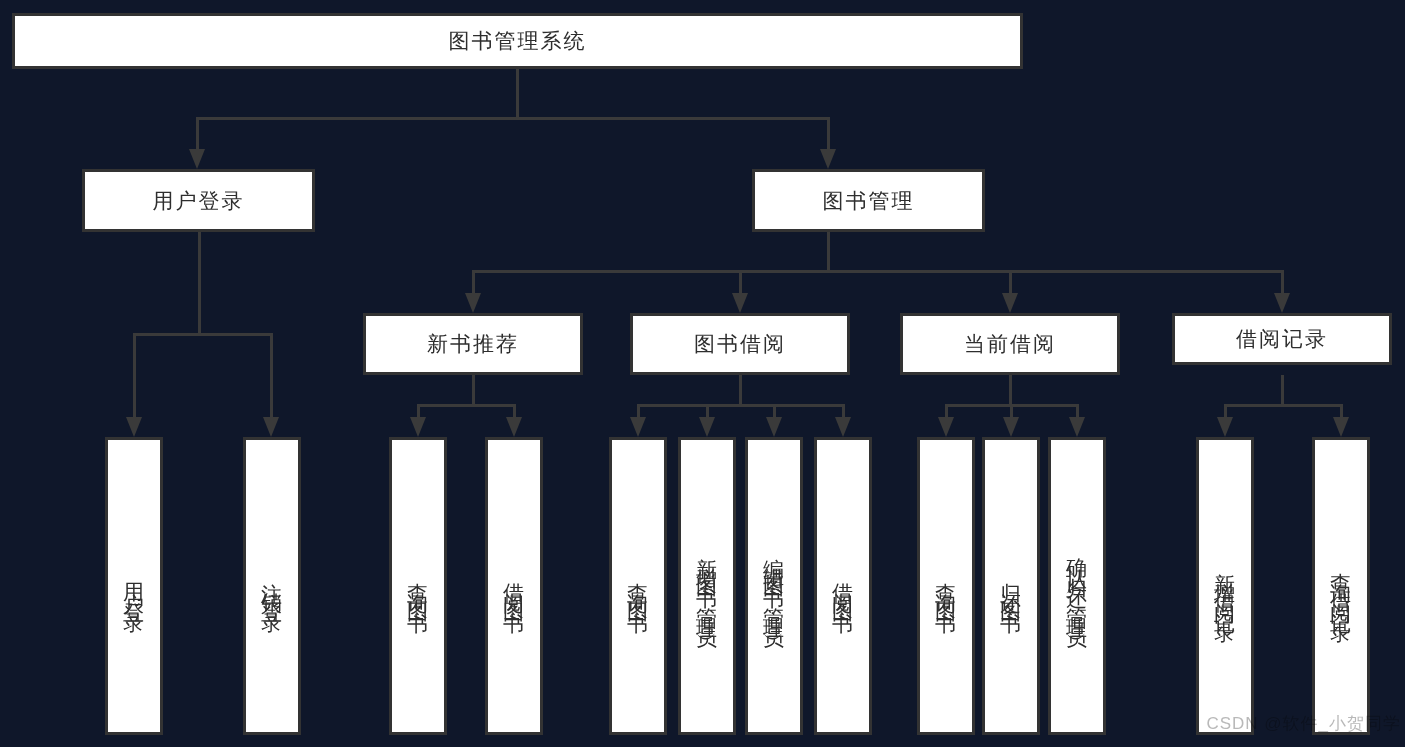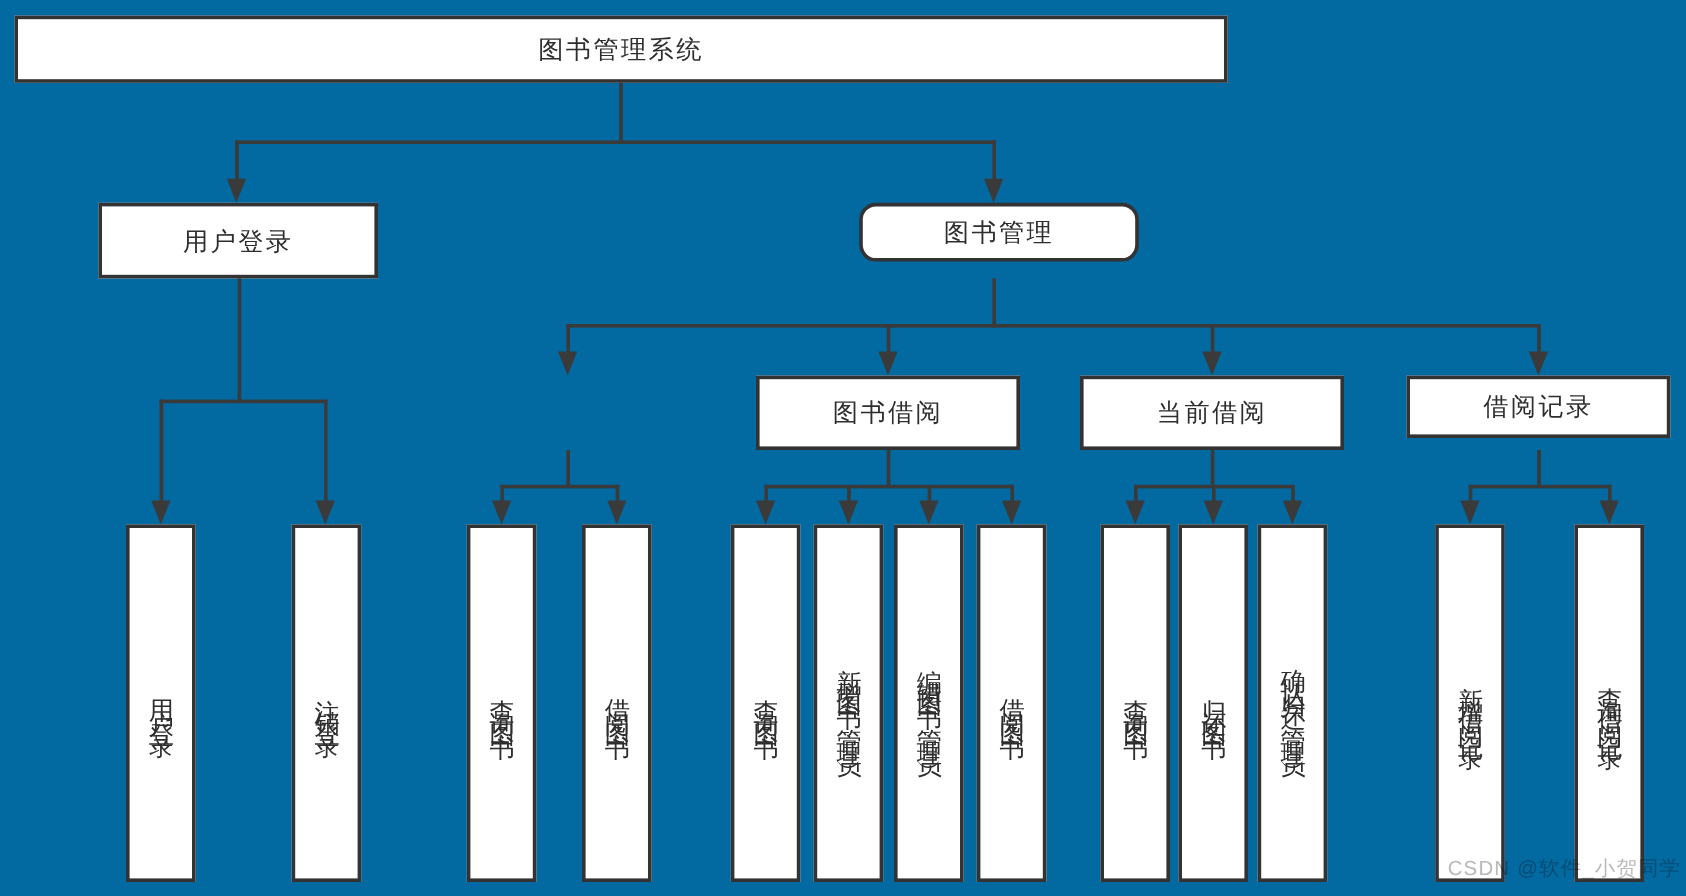--- a/index.html
+++ b/index.html
@@ -1,17 +1,17 @@
 <!DOCTYPE html>
 <html><head>
 <meta charset="utf-8">
 <style>
   html,body{margin:0;padding:0;background:#ffffff;}
   .canvas{
-    position:relative;width:1405px;height:747px;background:#0369a1;
+    position:relative;width:1405px;height:747px;background:#0f172a;
     font-family:"Liberation Sans","DejaVu Sans",sans-serif;overflow:hidden;
   }
   .node{
     position:absolute;box-sizing:border-box;border:3px solid #333333;background:#ffffff;
     display:flex;align-items:center;justify-content:center;
     color:#2e2e2e;font-size:21px;letter-spacing:2px;text-align:center;
   }
   .leaf{letter-spacing:0;}
   .leaf .vtext{
     writing-mode:vertical-rl;text-orientation:mixed;
@@ -42,21 +42,21 @@
   <div class="vline" style="left:516px;top:69px;height:50px;"></div>
   <div class="hline" style="left:196px;top:117px;width:634px;"></div>
   <div class="vline" style="left:196px;top:117px;height:34px;"></div>
   <div class="vline" style="left:827px;top:117px;height:34px;"></div>
   <div class="arrow" style="left:189px;top:149px;"></div>
   <div class="arrow" style="left:820px;top:149px;"></div>
 
   <div class="node" style="left:82px;top:169px;width:233px;height:63px;">
     <span>用户登录</span>
   </div>
-  <div class="node" style="left:716px;top:169px;width:233px;height:49px;border-radius:14px;">
+  <div class="node" style="left:752px;top:169px;width:233px;height:63px;">
     <span>图书管理</span>
   </div>
 
   <div class="vline" style="left:198px;top:232px;height:104px;"></div>
   <div class="hline" style="left:133px;top:333px;width:140px;"></div>
   <div class="vline" style="left:133px;top:333px;height:86px;"></div>
   <div class="vline" style="left:270px;top:333px;height:86px;"></div>
   <div class="arrow" style="left:126px;top:417px;"></div>
   <div class="arrow" style="left:263px;top:417px;"></div>
 
@@ -64,20 +64,23 @@
   <div class="hline" style="left:472px;top:270px;width:812px;"></div>
   <div class="vline" style="left:472px;top:270px;height:25px;"></div>
   <div class="vline" style="left:739px;top:270px;height:25px;"></div>
   <div class="vline" style="left:1009px;top:270px;height:25px;"></div>
   <div class="vline" style="left:1281px;top:270px;height:25px;"></div>
   <div class="arrow" style="left:465px;top:293px;"></div>
   <div class="arrow" style="left:732px;top:293px;"></div>
   <div class="arrow" style="left:1002px;top:293px;"></div>
   <div class="arrow" style="left:1274px;top:293px;"></div>
 
+  <div class="node" style="left:363px;top:313px;width:220px;height:62px;">
+    <span>新书推荐</span>
+  </div>
   <div class="node" style="left:630px;top:313px;width:220px;height:62px;">
     <span>图书借阅</span>
   </div>
   <div class="node" style="left:900px;top:313px;width:220px;height:62px;">
     <span>当前借阅</span>
   </div>
   <div class="node" style="left:1172px;top:313px;width:220px;height:52px;">
     <span>借阅记录</span>
   </div>
 

